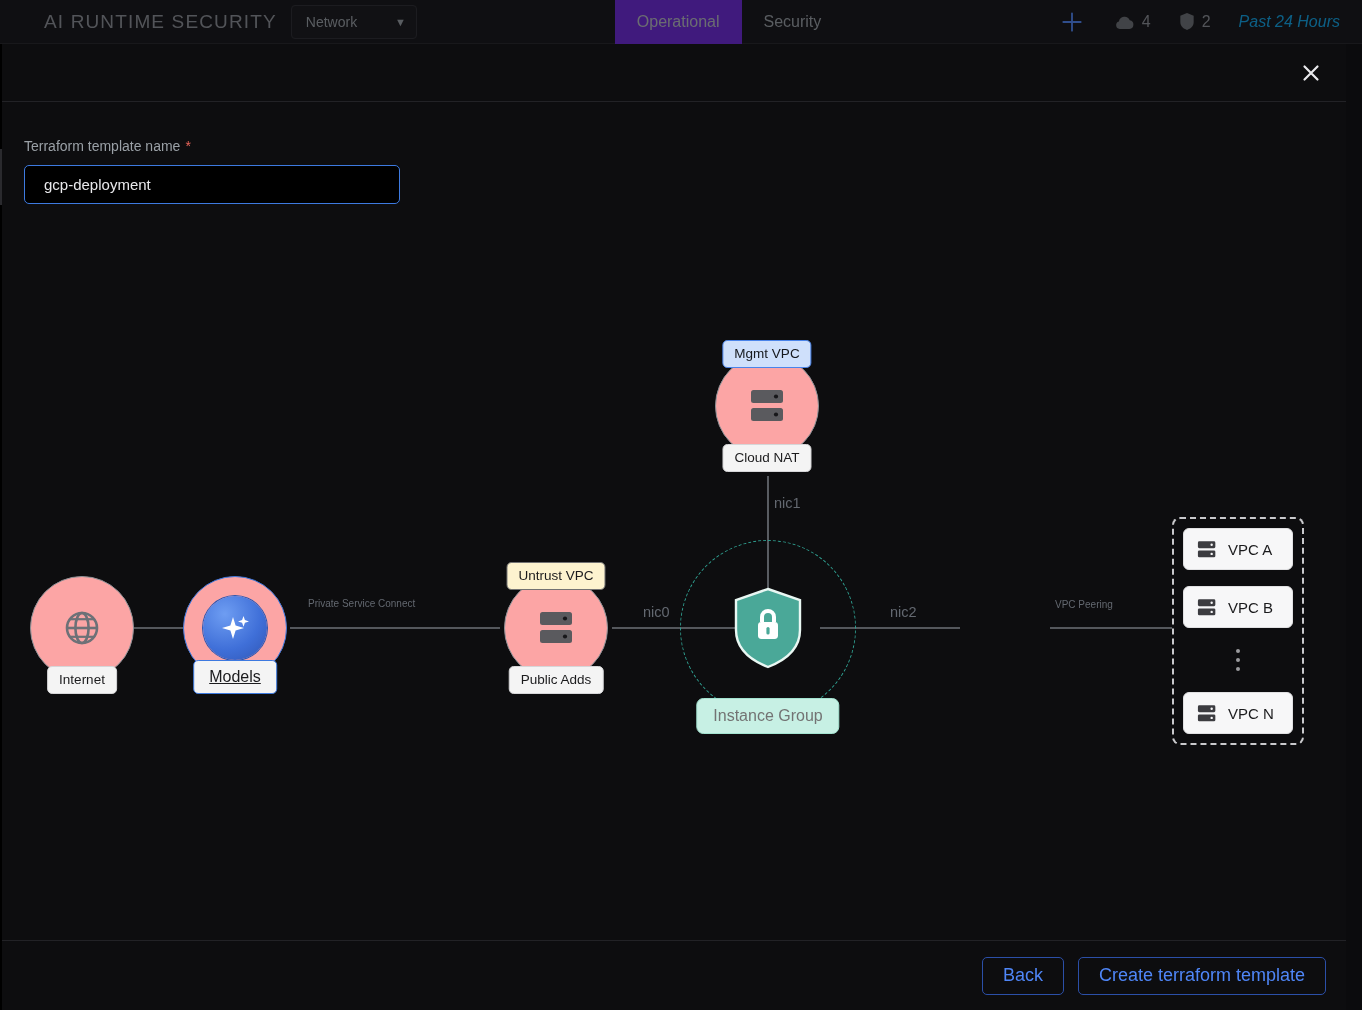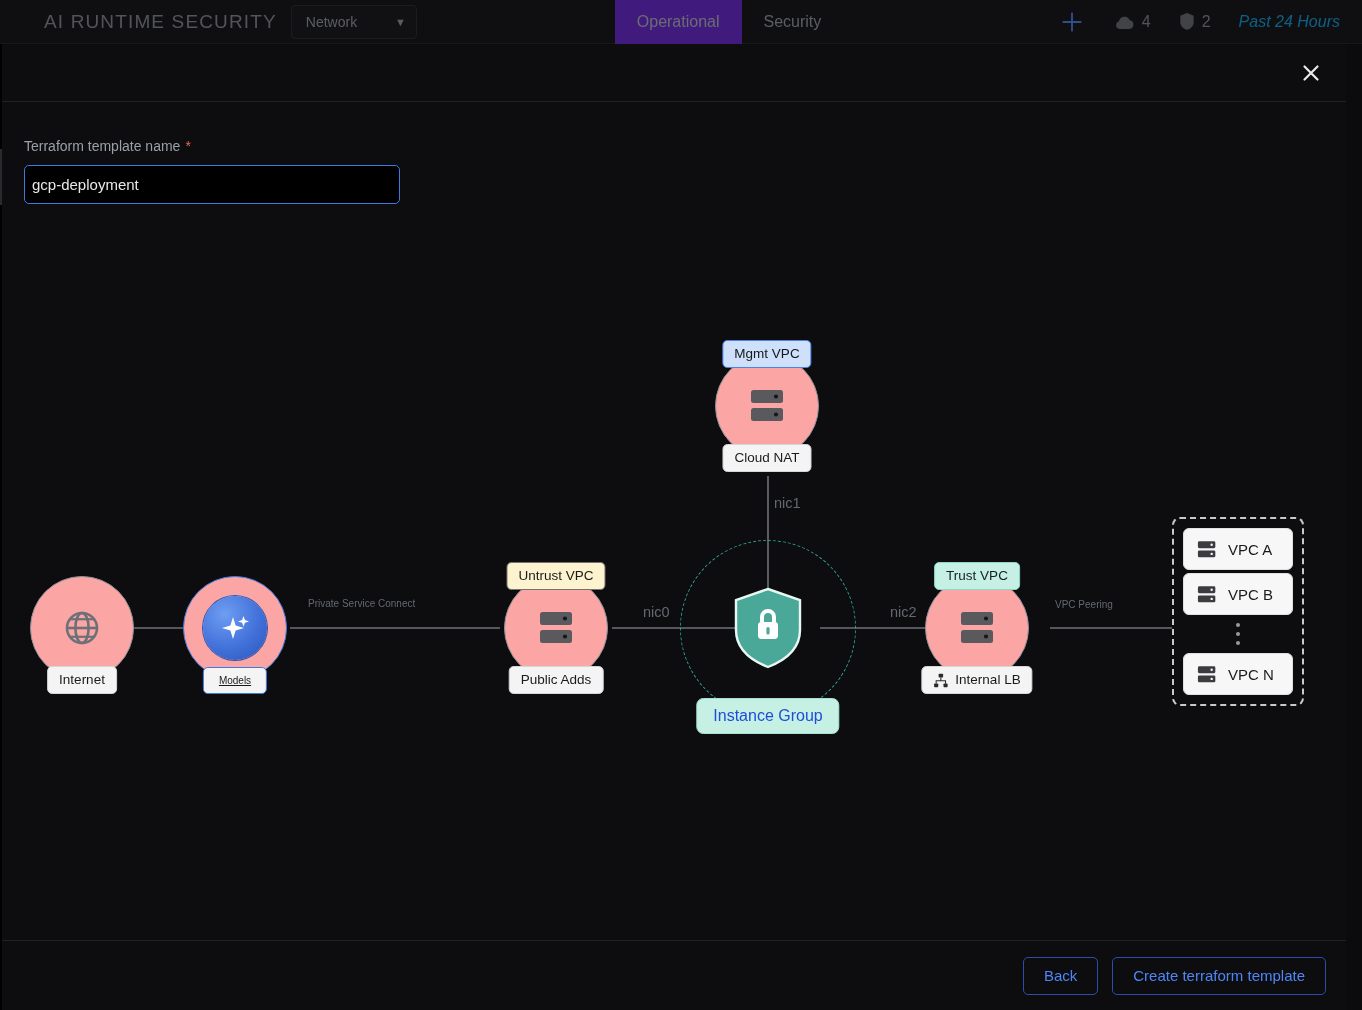--- a/index.html
+++ b/index.html
@@ -85,40 +85,40 @@
     height: 70px; flex: 0 0 70px;
     border-top: 1px solid #222226;
     display: flex; align-items: center; justify-content: flex-end;
     gap: 14px; padding-right: 20px;
   }
   .btn-outline {
     border: 1px solid #2b4fa8;
     border-radius: 5px;
     background: transparent;
     color: #4f86f7;
-    font-size: 15px;
+    font-size: 18px;
     font-family: "Liberation Sans", sans-serif;
     padding: 0 20px; height: 38px;
     cursor: pointer;
     white-space: nowrap;
   }
 
   
   #form-area { position: absolute; left: 22px; top: 36px; }
   #field-label { font-size: 14px; color: #9aa0a6; margin-bottom: 11px; }
   #field-label .req { color: #e8655a; margin-left: 5px; }
   #tf-name-input {
     width: 376px; height: 39px;
     background: #000;
     border: 1.5px solid #3d7ae0;
     border-radius: 5px;
     color: #e9e9ec;
     font-size: 15px;
     font-family: "Liberation Sans", sans-serif;
-    padding: 0 7px;
+    padding: 0 19px;
     outline: none;
   }
 
   
   #diagram { position: absolute; left: 0; top: 0; width: 1344px; height: 838px; }
   #edges { position: absolute; left: 0; top: 0; width: 1344px; height: 838px; }
 
   .node { position: absolute; }
   .circ {
     width: 104px; height: 104px; border-radius: 50%;
@@ -139,25 +139,25 @@
     line-height: 1.15;
     display: flex; align-items: center; gap: 7px;
   }
   .chip.top { top: -15px; }
   .chip.bot { bottom: -15px; }
   .chip-white { background: #f4f4f4; color: #1b1b1d; border: 1px solid #d6d6d8; }
   .chip-blue  { background: #cfe0fb; color: #15181d; border: 1px solid #4a84ea; }
   .chip-amber { background: #fdf3cf; color: #1b1b1d; border: 1px solid #737373; }
   .chip-mint  { background: #c7f0e4; color: #15201d; border: 1px solid #8ad9c6; }
   .chip-teal-lg {
-    background: #c7f0e4; color: #1d4ed8; border: 1px solid #a3e2d0;
+    background: #c7f0e4; color: #737373; border: 1px solid #a3e2d0;
     font-size: 16px; padding: 8px 16px; border-radius: 7px;
   }
   .chip-blue-border { background: #f4f4f4; color: #1b1b1d; border: 1px solid #3d7ae0;
-     font-size: 10px; padding: 7px 15px; text-decoration: underline; }
+     font-size: 16px; padding: 7px 15px; text-decoration: underline; }
 
   .edge-label {
     position: absolute;
     color: #636870;
     font-size: 14.5px;
     white-space: nowrap;
   }
   .edge-label.big { font-size: 10px; }
 
   
@@ -170,21 +170,21 @@
 
   
   .shield-wrap { width: 74px; height: 84px; display: flex; align-items: center; justify-content: center; }
 
   
   #vpc-group {
     position: absolute;
     border: 2px dashed #c9c9cc;
     border-radius: 8px;
     padding: 9px;
-    display: flex; flex-direction: column; align-items: center; gap: 3px;
+    display: flex; flex-direction: column; align-items: center; gap: 16px;
     background: #0d0d0f;
   }
   .vpc-item {
     width: 110px; height: 42px;
     background: #f7f7f8;
     border: 1px solid #e0e0e2;
     border-radius: 6px;
     display: flex; align-items: center; gap: 9px;
     padding-left: 13px;
     color: #1b1b1d;
@@ -344,40 +344,20 @@
               <path d="M31 36 v-5 a6 6 0 0 1 12 0 v5" fill="none" stroke="#ffffff" stroke-width="4"></path>
               <rect x="35.4" y="41" width="3.2" height="7.5" rx="1.6" fill="#4aa898"></rect>
             </svg>
           </div>
           <div class="chip chip-teal-lg bot" style="bottom:-19px;">Instance Group</div>
         </div>
       </div>
 
       <div class="edge-label" style="left:888px;top:502px;">nic2</div>
 
-      <div class="node" style="left:923px;top:474px;">
-        <div class="circ">
-          <svg width="44" height="42" viewBox="0 0 44 42">
-            <rect x="6" y="5" width="32" height="13" rx="2.5" fill="#5a5a5e"></rect>
-            <circle cx="31" cy="11.5" r="2.1" fill="#17171a"></circle>
-            <rect x="6" y="23" width="32" height="13" rx="2.5" fill="#5a5a5e"></rect>
-            <circle cx="31" cy="29.5" r="2.1" fill="#17171a"></circle>
-          </svg>
-          <div class="chip chip-mint top">Trust VPC</div>
-          <div class="chip chip-white bot">
-            <svg width="15" height="15" viewBox="0 0 16 16">
-              <rect x="5.6" y="0.8" width="4.8" height="4" rx="0.8" fill="#2b2b2e"></rect>
-              <rect x="0.8" y="11.2" width="4.4" height="4" rx="0.8" fill="#2b2b2e"></rect>
-              <rect x="10.8" y="11.2" width="4.4" height="4" rx="0.8" fill="#2b2b2e"></rect>
-              <path d="M8 4.8v3.4M3 11.2V8.2h10v3" stroke="#2b2b2e" stroke-width="1.1" fill="none"></path>
-            </svg>
-            <span>Internal LB</span>
-          </div>
-        </div>
-      </div>
 
       <div class="edge-label big" style="left:1053px;top:497px;">VPC Peering</div>
 
       <div id="vpc-group" style="left:1170px;top:415px;">
         <div class="vpc-item">
           <svg width="22" height="21" viewBox="0 0 24 22">
             <rect x="1" y="2" width="19" height="7.5" rx="1.5" fill="#3c3c40"></rect>
             <circle cx="16" cy="5.8" r="1.3" fill="#f7f7f8"></circle>
             <rect x="1" y="12" width="19" height="7.5" rx="1.5" fill="#3c3c40"></rect>
             <circle cx="16" cy="15.8" r="1.3" fill="#f7f7f8"></circle>

